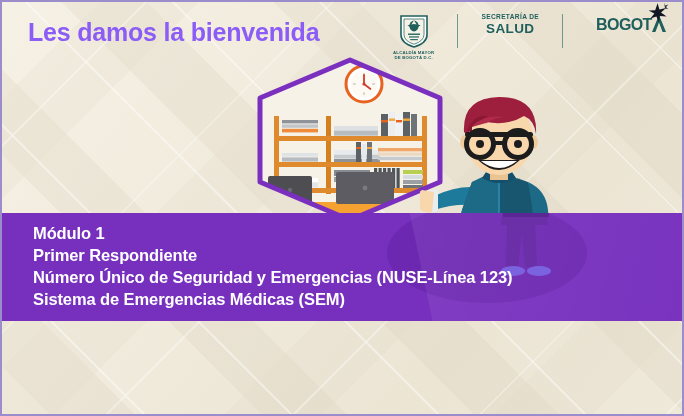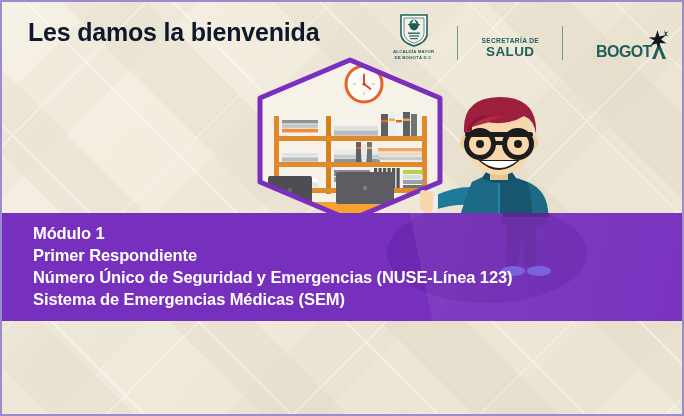--- a/index.html
+++ b/index.html
@@ -73,33 +73,33 @@
     height: 62px;
     display: flex;
     align-items: center;
   }
   .headline {
     position: absolute;
     left: 26px;
     top: 16px;
     font-size: 25px;
     font-weight: bold;
-    color: #0f172a;
+    color: #8b5cf6;
     letter-spacing: -0.2px;
     white-space: nowrap;
   }
 
   
   .logos {
     position: absolute;
     left: 380px;
     top: 12px;
     height: 46px;
     display: flex;
-    align-items: flex-end;
+    align-items: flex-start;
     gap: 12px;
   }
   .logo-block {
     display: flex;
     flex-direction: column;
     align-items: center;
     justify-content: center;
     padding: 0 11px;
   }
   .divider {

